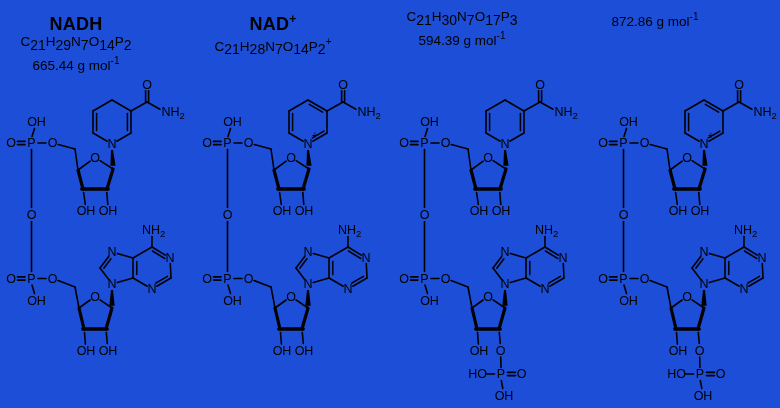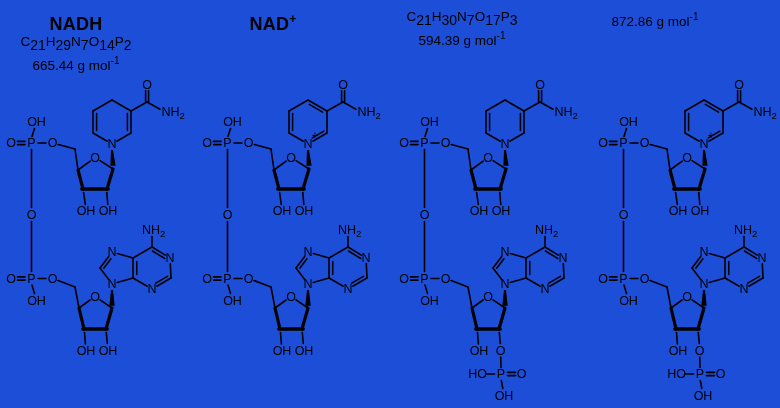--- a/index.html
+++ b/index.html
@@ -104,20 +104,21 @@
       <line x1="136.8" y1="209.5" x2="136.8" y2="196.5" stroke="#000" stroke-width="1.5" stroke-linecap="round"></line>
       <line x1="110.9" y1="193.7" x2="103.8" y2="203.3" stroke="#000" stroke-width="1.5" stroke-linecap="round"></line>
       <text x="142" y="164.5" text-anchor="start" font-size="12.5" dominant-baseline="central"><tspan>NH</tspan><tspan dy="3.5" font-size="9.5">2</tspan></text>
       <text x="170" y="193" text-anchor="middle" font-size="12.5" dominant-baseline="central">N</text>
       <text x="152" y="224" text-anchor="middle" font-size="12.5" dominant-baseline="central">N</text>
       <text x="112" y="187" text-anchor="middle" font-size="12.5" dominant-baseline="central">N</text>
       <text x="112" y="219" text-anchor="middle" font-size="12.5" dominant-baseline="central">N</text>
     </svg>
     <div class="mol-header" style="left:193px">
       <div class="mol-name"><span>NAD</span><sup>+</sup></div>
+      <div class="mol-formula"><span>C</span><sub>21</sub><span>H</span><sub>28</sub><span>N</span><sub>7</sub><span>O</span><sub>14</sub><span>P</span><sub>2</sub><sup>+</sup></div>
     </div>
     <svg class="mol-structure" viewBox="0 0 195 343" width="195" height="343" style="left:195px">
       <line x1="117.8" y1="76.2" x2="132" y2="68" stroke="#000" stroke-width="1.6" stroke-linecap="round"></line>
       <line x1="132" y1="68" x2="132" y2="46" stroke="#000" stroke-width="1.6" stroke-linecap="round"></line>
       <line x1="132" y1="46" x2="113" y2="35" stroke="#000" stroke-width="1.6" stroke-linecap="round"></line>
       <line x1="113" y1="35" x2="94" y2="46" stroke="#000" stroke-width="1.6" stroke-linecap="round"></line>
       <line x1="94" y1="46" x2="94" y2="68" stroke="#000" stroke-width="1.6" stroke-linecap="round"></line>
       <line x1="94" y1="68" x2="108.2" y2="76.2" stroke="#000" stroke-width="1.6" stroke-linecap="round"></line>
       <line x1="117.3" y1="72.9" x2="128.9" y2="66.1" stroke="#000" stroke-width="1.5" stroke-linecap="round"></line>
       <line x1="127.6" y1="47.1" x2="114.3" y2="39.4" stroke="#000" stroke-width="1.5" stroke-linecap="round"></line>

